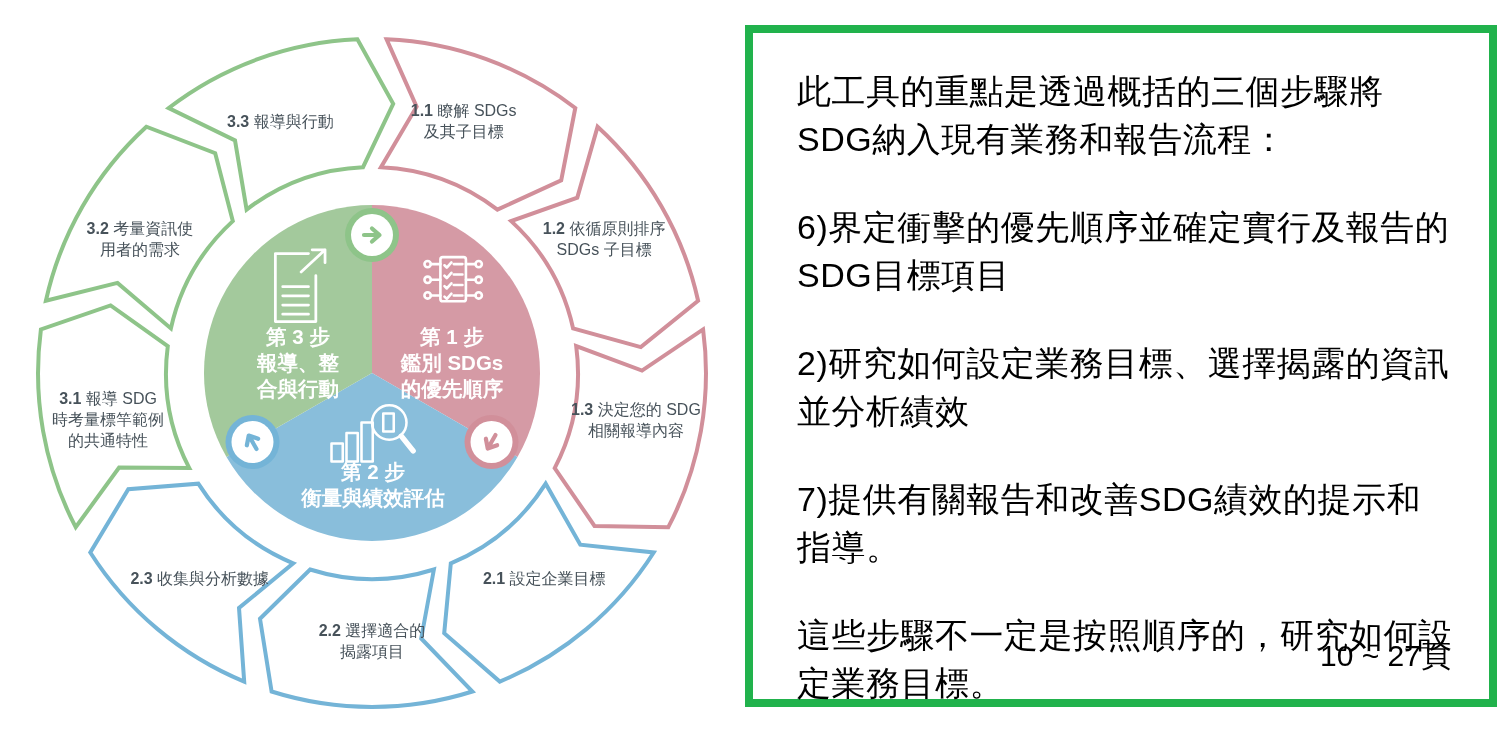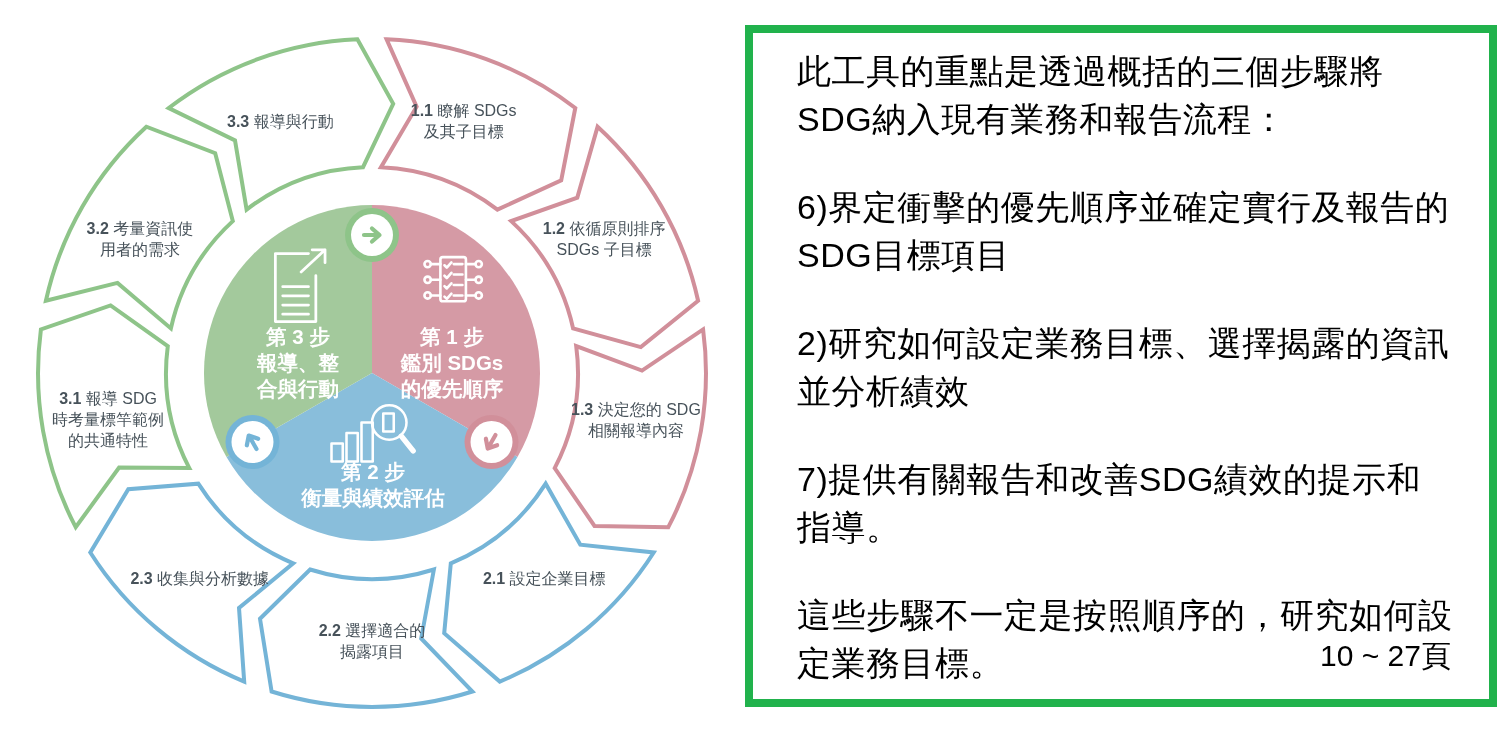--- a/index.html
+++ b/index.html
@@ -1,21 +1,21 @@
 <!DOCTYPE html>
 <html lang="zh-Hant"><head>
 <meta charset="utf-8">
 <style>
   html,body{margin:0;padding:0;background:#ffffff;}
   body{font-family:"Liberation Sans","DejaVu Sans",sans-serif;}
   .stage{position:relative;width:1511px;height:733px;background:#ffffff;overflow:hidden;}
   .diagram-wrap{position:absolute;left:0;top:0;width:740px;height:519px;}
   .panel{position:absolute;left:745px;top:25px;width:752px;height:682px;
          border:8px solid #21b24c;background:#ffffff;box-sizing:border-box;}
-  .panel-text{padding:14px 34px 0 44px;}
+  .panel-text{padding:34px 34px 0 44px;}
   .panel-text p{margin:0 0 40px 0;font-size:34px;line-height:48px;color:#000000;
                 letter-spacing:0.5px;}
   .page-ref{position:absolute;right:38px;bottom:22px;font-size:30px;color:#000000;}
   svg text{font-family:"Liberation Sans","DejaVu Sans",sans-serif;}
 </style>
 </head>
 <body>
 
 <div class="stage">
 

